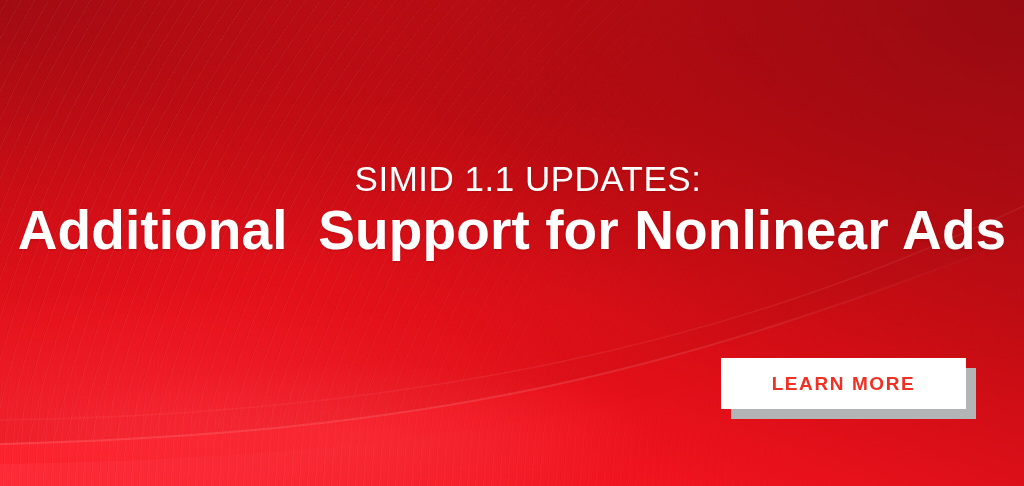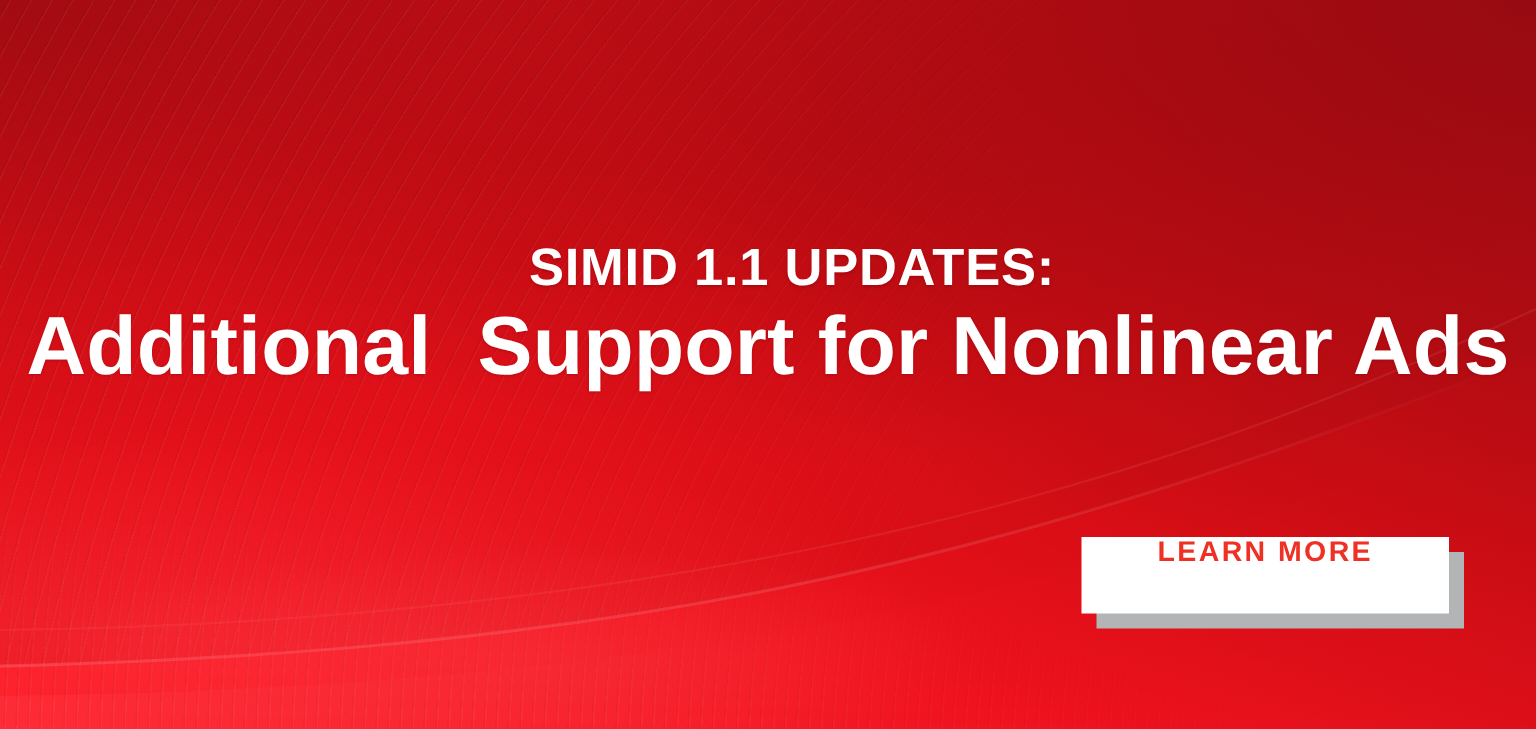--- a/index.html
+++ b/index.html
@@ -91,21 +91,21 @@
     left: 0;
     top: 156px;
     width: 1024px;
     text-align: center;
     z-index: 5;
   }
   .headline-line1 {
     display: block;
     color: #ffffff;
     font-size: 35px;
-    font-weight: 700;
+    font-weight: 400;
     letter-spacing: 0.5px;
     line-height: 46px;
     white-space: pre;
     text-shadow: 0 1px 2px rgba(110,0,6,0.30);
     padding-left: 32px;
   }
   .headline-line2 {
     display: block;
     color: #ffffff;
     font-size: 55px;
@@ -136,21 +136,21 @@
   #cta-button {
     position: absolute;
     left: 0;
     top: 0;
     width: 245px;
     height: 51px;
     background: #ffffff;
     border: 0;
     padding: 0;
     display: flex;
-    align-items: flex-start;
+    align-items: center;
     justify-content: center;
     cursor: pointer;
     font-family: "Liberation Sans", sans-serif;
   }
   #cta-label {
     color: #ee3124;
     font-size: 19px;
     font-weight: 700;
     letter-spacing: 1.6px;
     white-space: pre;

